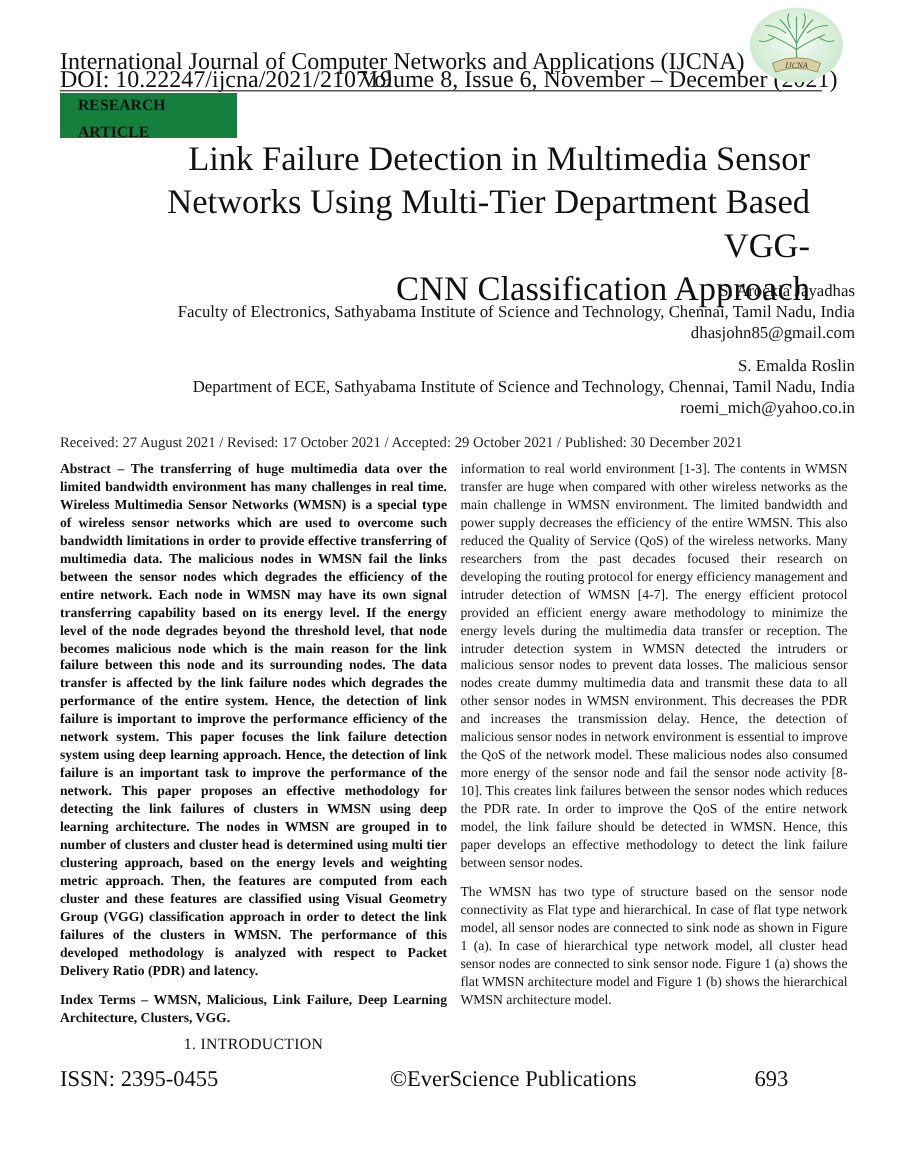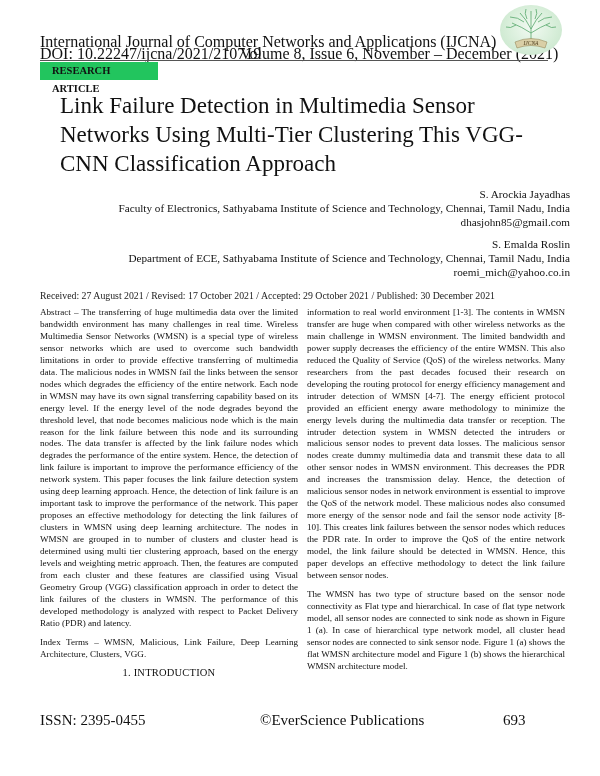--- a/index.html
+++ b/index.html
@@ -1,34 +1,34 @@
 <!DOCTYPE html>
 <html><head>
   <meta charset="utf-8">
   <style>
     html, body { margin:0; padding:0; background:#ffffff; }
     body { width:600px; height:776px; position:relative; overflow:hidden;
            font-family:"Liberation Serif", "DejaVu Serif", serif; color:#111; }
     .abs { position:absolute; }
     .hdr-line { font-size:16px; line-height:13px; white-space:nowrap; }
     .rule { position:absolute; left:40px; width:508px; height:1px; background:#555; top:60px; }
-    .banner { position:absolute; left:40px; top:62px; width:118px; height:18px; background:#22c55e;
+    .banner { position:absolute; left:40px; top:62px; width:118px; height:30px; background:#15803d;
               font-weight:bold; font-size:10.5px; line-height:18px; padding-left:12px; box-sizing:border-box; }
     .logo { position:absolute; left:500px; top:5px; width:62px; height:50px; border-radius:50%;
             background:radial-gradient(ellipse at 50% 45%, #f2faf2 0%, #d7eed9 55%, #c3e3c7 100%);
             overflow:hidden; }
-    .title { position:absolute; left:60px; width:480px; top:91px; text-align:left;
+    .title { position:absolute; left:60px; width:480px; top:91px; text-align:right;
              font-size:23px; line-height:29px; }
     .center { position:absolute; left:30px; width:540px; text-align:right; font-size:11.2px; line-height:14px; }
     .dates { position:absolute; left:40px; top:290px; font-size:9.8px; white-space:nowrap; color:#222; }
     .col { position:absolute; top:307px; width:258px; font-size:9.1px; line-height:11.95px; text-align:justify; }
     .col p { margin:0; }
     .left { left:40px; }
     .right { left:307px; }
-    .abstract { font-weight:normal; }
+    .abstract { font-weight:bold; }
     .gap { height:7px; }
     .section { text-align:center; font-size:10.5px; margin:6px 0 6px 0; letter-spacing:0.2px; }
     .footer { position:absolute; top:712px; font-size:15px; }
   </style>
 </head>
 <body>
 
 <div class="abs hdr-line" style="left:40px; top:35px;">International Journal of Computer Networks and Applications (IJCNA)</div>
 <div class="abs hdr-line" style="left:40px; top:47px;text-align:right;">DOI: 10.22247/ijcna/2021/210719</div>
 <div class="abs hdr-line" style="left:240px; top:47px;">Volume 8, Issue 6, November – December (2021)</div>
@@ -52,21 +52,21 @@
     <path d="M15 37 Q31 30 47 37 L45 43 Q31 38 17 43 Z" fill="#d9cfa6" stroke="#8a7a4a" stroke-width="0.5"></path>
     <text x="31" y="40" font-size="5.5" font-style="italic" font-family="Liberation Serif, serif" fill="#4a3a1a" text-anchor="middle">IJCNA</text>
   </svg>
 </div>
 
 <div class="rule"></div>
 <div class="banner">RESEARCH ARTICLE</div>
 
 <div class="title">
   <div>Link Failure Detection in Multimedia Sensor</div>
-  <div>Networks Using Multi-Tier Clustering This VGG-</div>
+  <div>Networks Using Multi-Tier Department Based VGG-</div>
   <div>CNN Classification Approach</div>
 </div>
 
 <div class="center" style="top:187px;">
   <div>S. Arockia Jayadhas</div>
   <div>Faculty of Electronics, Sathyabama Institute of Science and Technology, Chennai, Tamil Nadu, India</div>
   <div>dhasjohn85@gmail.com</div>
 </div>
 <div class="center" style="top:237px;">
   <div>S. Emalda Roslin</div>

